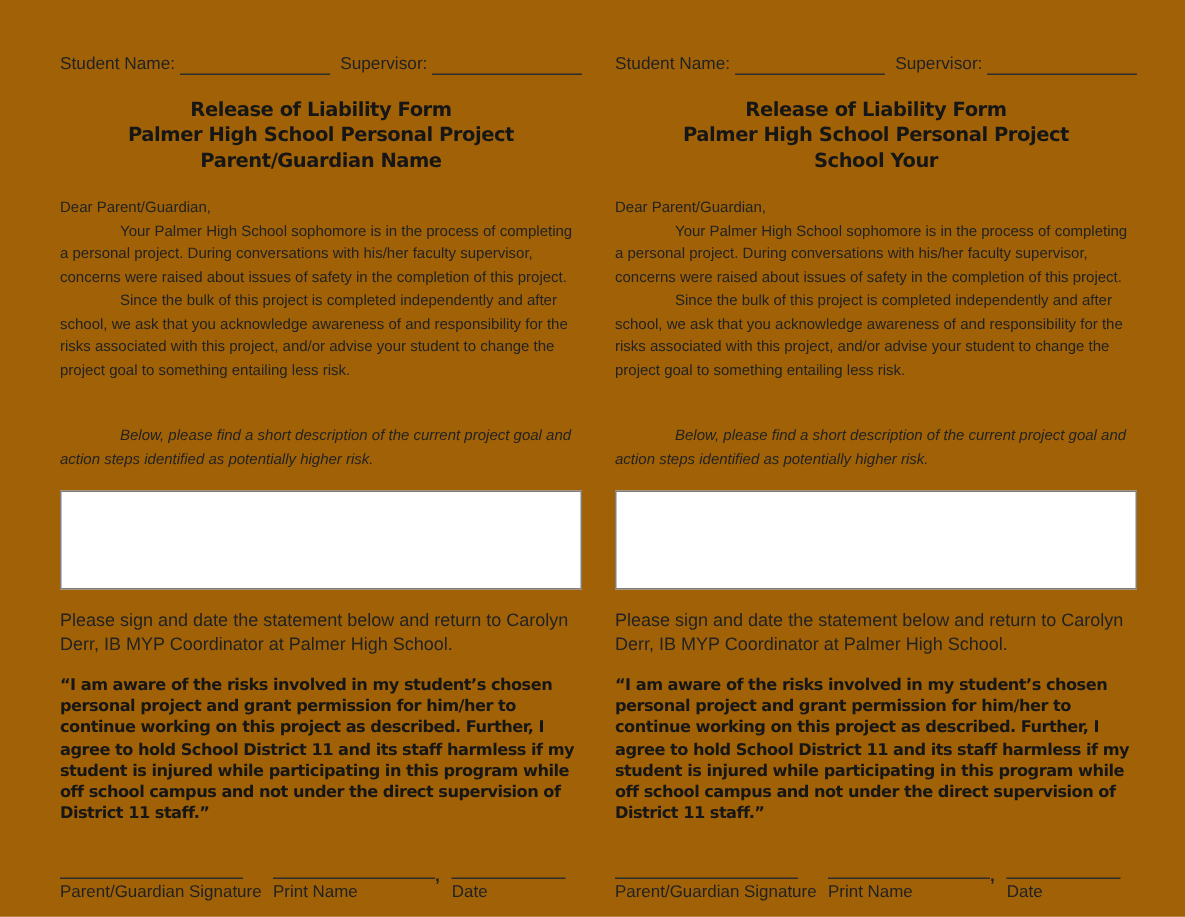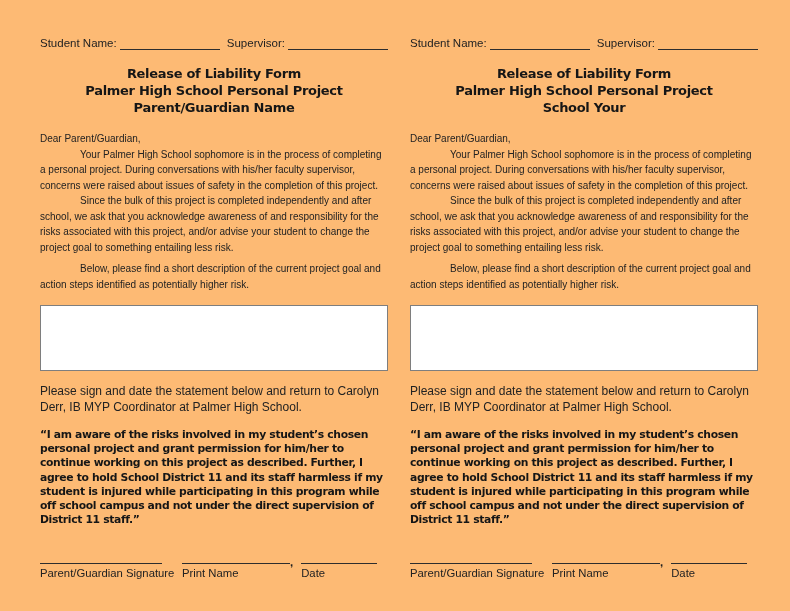--- a/index.html
+++ b/index.html
@@ -8,21 +8,21 @@
     background: #ffffff;
     font-family: "Liberation Sans", sans-serif;
     color: #1e1e1e;
     position: relative;
     overflow: hidden;
   }
   .page {
     position: absolute;
     top: 0; left: 0;
     width: 790px; height: 611px;
-    background: #fdba74;
+    background: #a16207;
   }
   .sheet {
     position: absolute;
     top: 36px;
     width: 348px;
   }
   .sheet.left  { left: 40px; }
   .sheet.right { left: 410px; }
 
   
@@ -51,21 +51,21 @@
     font-weight: bold;
     font-size: 13px;
     line-height: 17px;
     color: #161616;
     letter-spacing: -0.3px;
   }
 
   
   .letter { margin-top: 15px; font-size: 10px; line-height: 15.5px; color: #222; }
   .letter p.indent { text-indent: 40px; }
-  .letter p.gap-above { margin-top: 6px; }
+  .letter p.gap-above { margin-top: 28px; font-style: italic; }
 
   .desc-box {
     margin-top: 13px;
     width: 100%;
     height: 66px;
     border: 1.3px solid #7e7e7e;
     background: #ffffff;
   }
 
   .sign-instruction {

